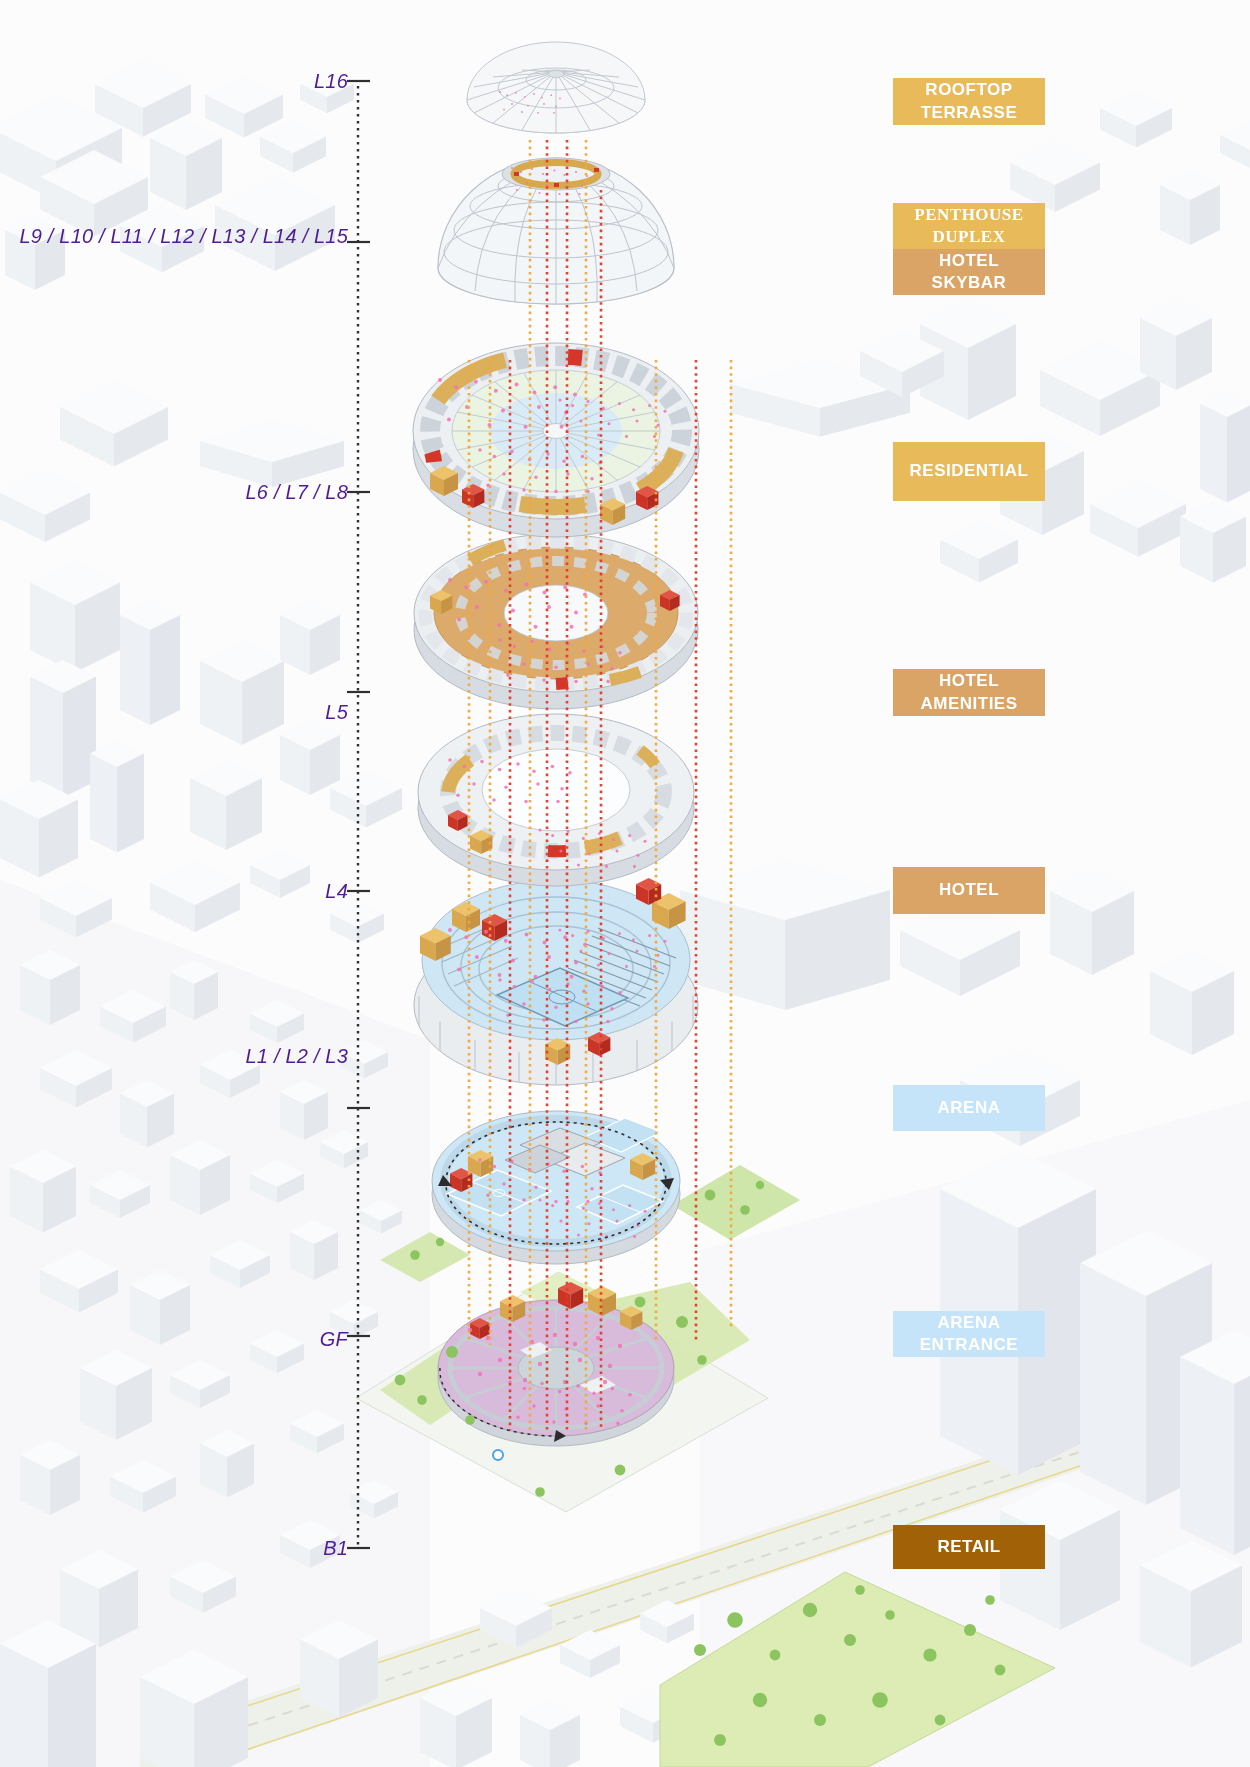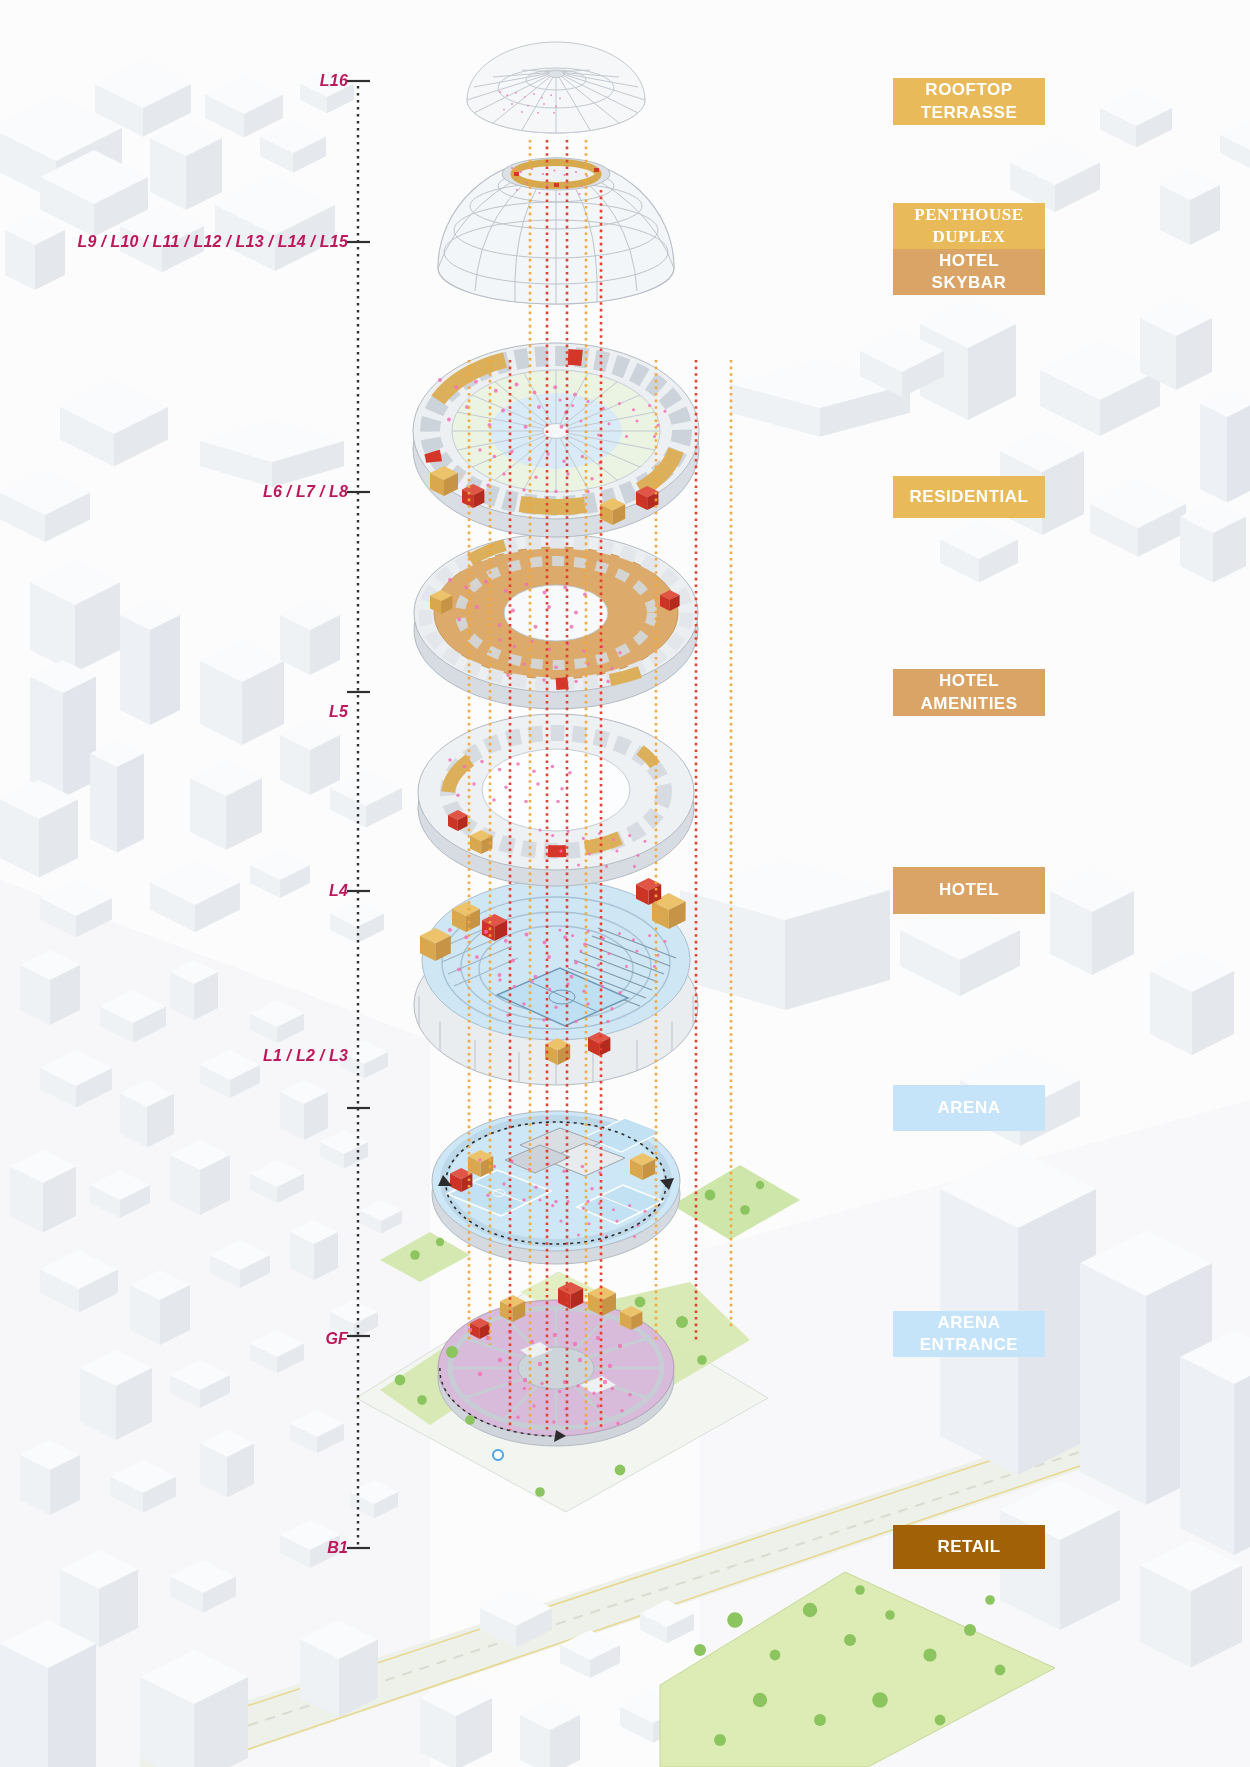--- a/index.html
+++ b/index.html
@@ -1,21 +1,21 @@
 <!DOCTYPE html>
 <html><head>
 <meta charset="utf-8">
 <style>
   html,body{margin:0;padding:0;background:#ffffff;}
   #stage{position:relative;width:1250px;height:1767px;overflow:hidden;
          font-family:"Liberation Sans",sans-serif;background:#fcfcfd;}
   #stage svg{position:absolute;left:0;top:0;}
   .overlay{position:absolute;inset:0;pointer-events:none;}
   .level-label{position:absolute;right:902px;transform:translateY(-50%);
-      font-style:italic;font-weight:bold;font-size:16px;color:#be185d;
+      font-style:italic;font-weight:normal;font-size:20px;color:#4c1d95;
       white-space:nowrap;letter-spacing:0.2px;}
   .legend-box{position:absolute;left:893px;width:152px;box-sizing:border-box;
       display:flex;align-items:center;justify-content:center;text-align:center;
       color:#ffffff;font-weight:bold;font-size:17px;line-height:1.3;
       letter-spacing:0.5px;white-space:pre-line;padding:17px 4px;}
 </style>
 </head>
 <body>
 
 <div id="stage">
@@ -484,35 +484,35 @@
       <line x1="347" y1="891" x2="370" y2="891"></line>
       <line x1="347" y1="1108" x2="370" y2="1108"></line>
       <line x1="347" y1="1336" x2="370" y2="1336"></line>
       <line x1="347" y1="1548" x2="370" y2="1548"></line>
     </g>
   </g>
 </svg>
 
 <div class="overlay">
   <div class="level-label" style="top:81px">L16</div>
-  <div class="level-label" style="top:242px">L9 / L10 / L11 / L12 / L13 / L14 / L15</div>
+  <div class="level-label" style="top:236px">L9 / L10 / L11 / L12 / L13 / L14 / L15</div>
   <div class="level-label" style="top:492px">L6 / L7 / L8</div>
   <div class="level-label" style="top:712px">L5</div>
   <div class="level-label" style="top:891px">L4</div>
   <div class="level-label" style="top:1056px">L1 / L2 / L3</div>
   <div class="level-label" style="top:1339px">GF</div>
   <div class="level-label" style="top:1548px">B1</div>
 
   <div class="legend-box" style="top: 78px; height: 47px; background-color: rgb(232, 186, 90);">ROOFTOP
 TERRASSE</div>
   <div class="legend-box" style="top: 203px; height: 46px; background-color: rgb(232, 186, 90); font-family: Liberation Serif, serif;">PENTHOUSE
 DUPLEX</div>
   <div class="legend-box" style="top: 249px; height: 46px; background-color: rgb(217, 164, 101);">HOTEL
 SKYBAR</div>
-  <div class="legend-box" style="top: 476px; height: 42px; background-color: rgb(232, 186, 90);">RESIDENTIAL</div>
+  <div class="legend-box" style="top: 442px; height: 59px; background-color: rgb(232, 186, 90);">RESIDENTIAL</div>
   <div class="legend-box" style="top: 669px; height: 47px; background-color: rgb(217, 164, 101);">HOTEL
 AMENITIES</div>
   <div class="legend-box" style="top: 867px; height: 47px; background-color: rgb(217, 164, 101);">HOTEL</div>
   <div class="legend-box" style="top: 1085px; height: 46px; background-color: rgb(198, 228, 249);">ARENA</div>
   <div class="legend-box" style="top: 1311px; height: 46px; background-color: rgb(198, 228, 249);">ARENA
 ENTRANCE</div>
   <div class="legend-box" style="top: 1525px; height: 44px; background-color: #a16207;">RETAIL</div>
 </div>
 
 </div>

